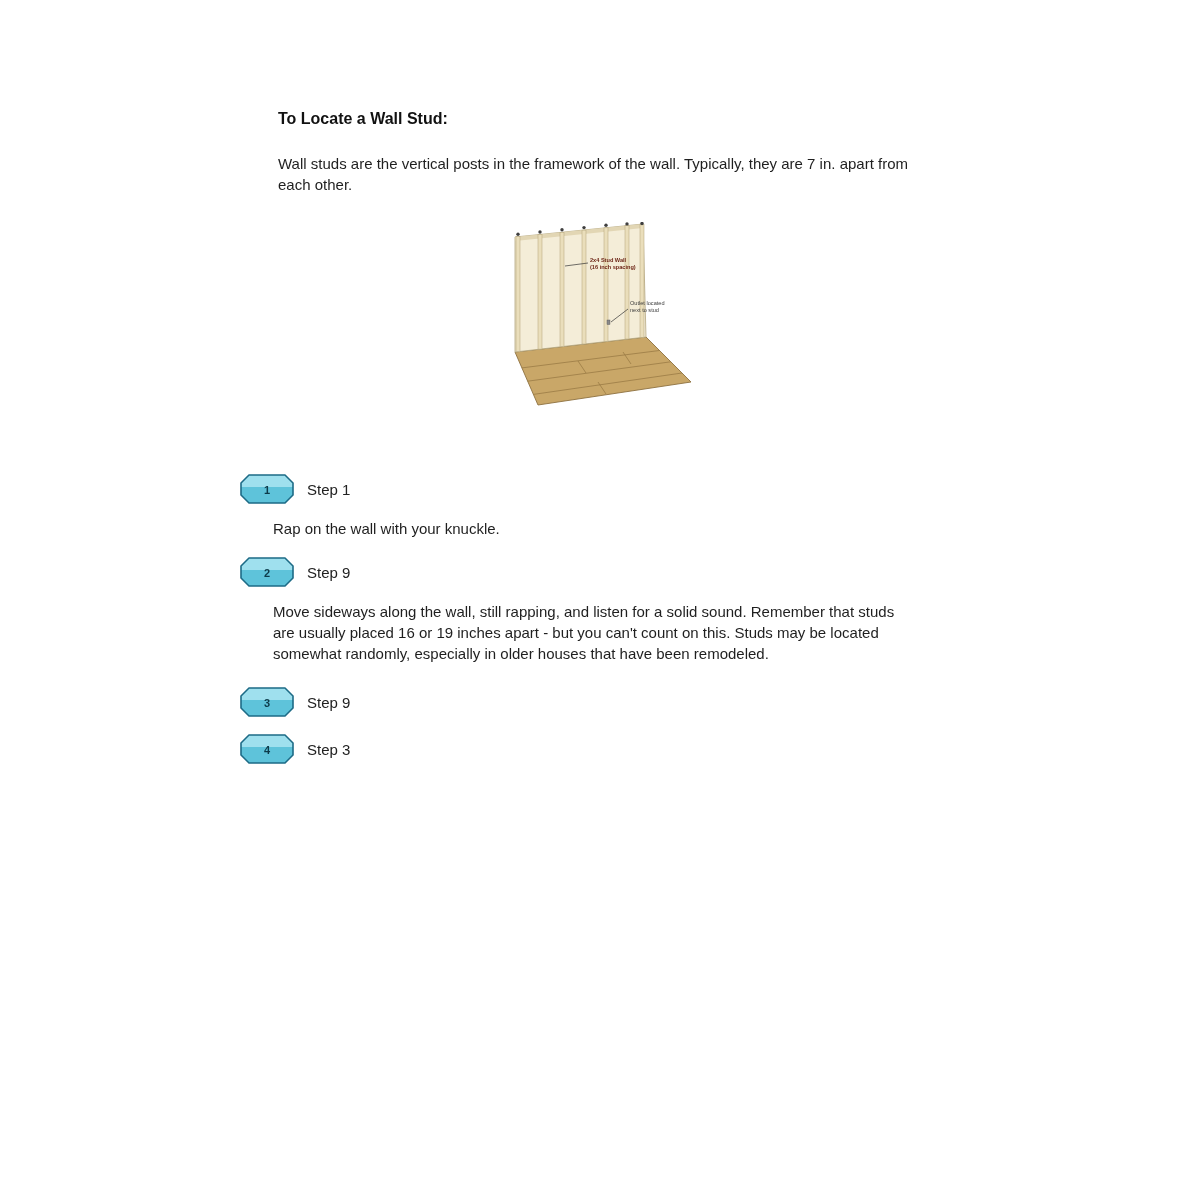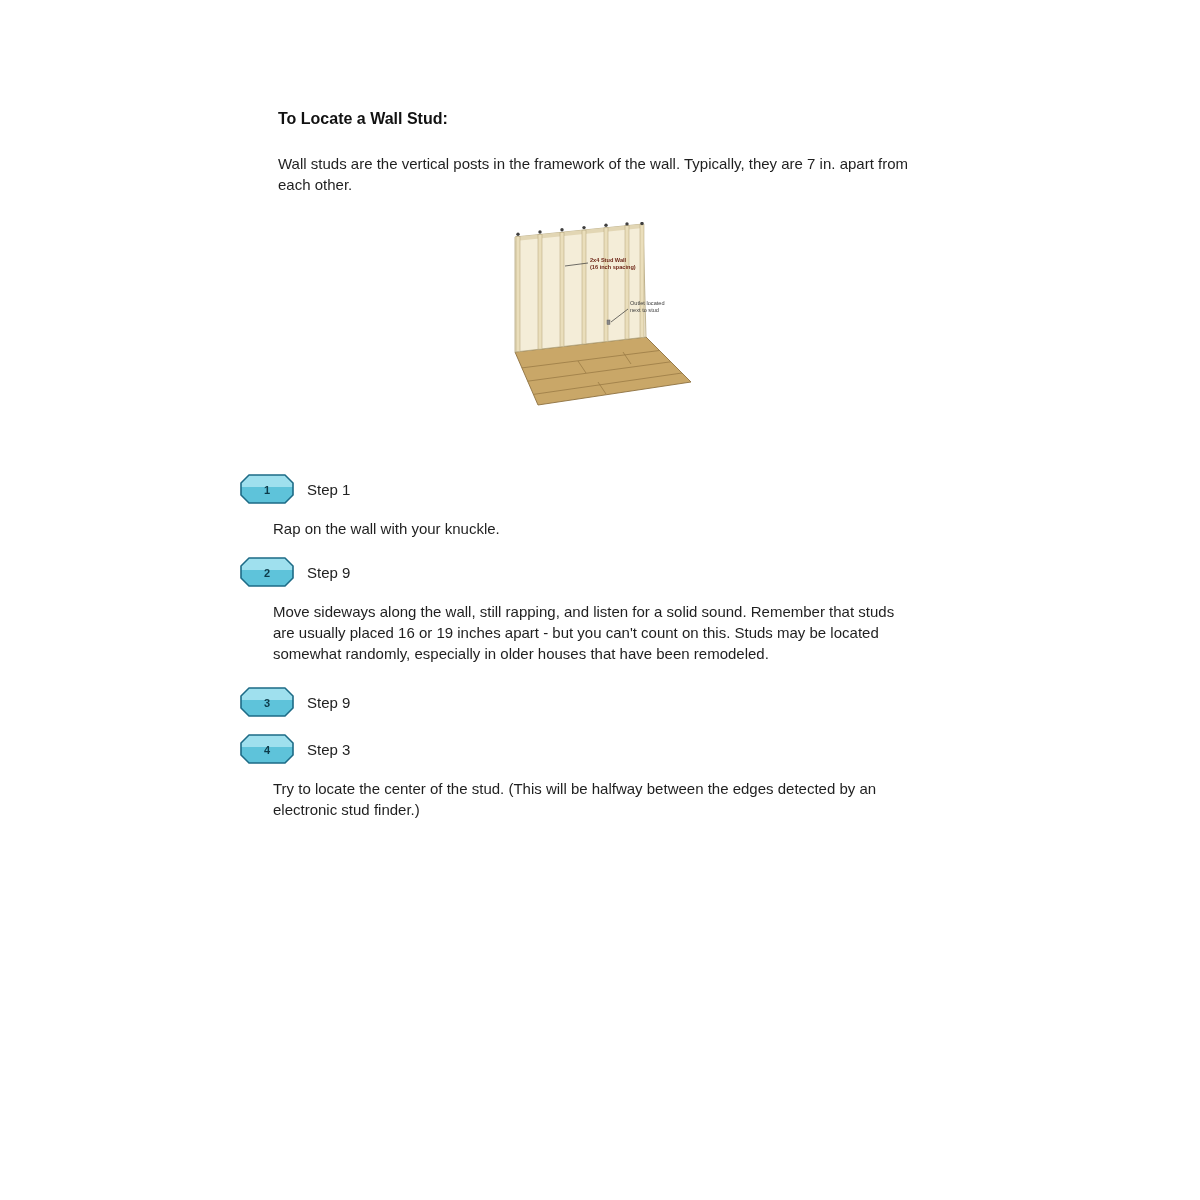--- a/index.html
+++ b/index.html
@@ -178,15 +178,14 @@
     <span class="badge-wrap">
       <svg class="badge-svg" viewBox="0 0 54 30">
         <polygon class="oct-base" points="9,1 45,1 53,9 53,21 45,29 9,29 1,21 1,9"></polygon>
         <polygon class="oct-hi" points="9,1 45,1 53,9 53,13 1,13 1,9"></polygon>
         <polygon class="oct-outline" points="9,1 45,1 53,9 53,21 45,29 9,29 1,21 1,9"></polygon>
         <text class="badge-num" x="27" y="19.5">4</text>
       </svg>
     </span>
     <span class="step-label">Step 3</span>
   </div>
-  <p class="step-text">Try to locate the center of the stud. (This will be halfway between the edges detected by an electronic stud finder.)</p>
 
 </div>
 
 </body></html>

